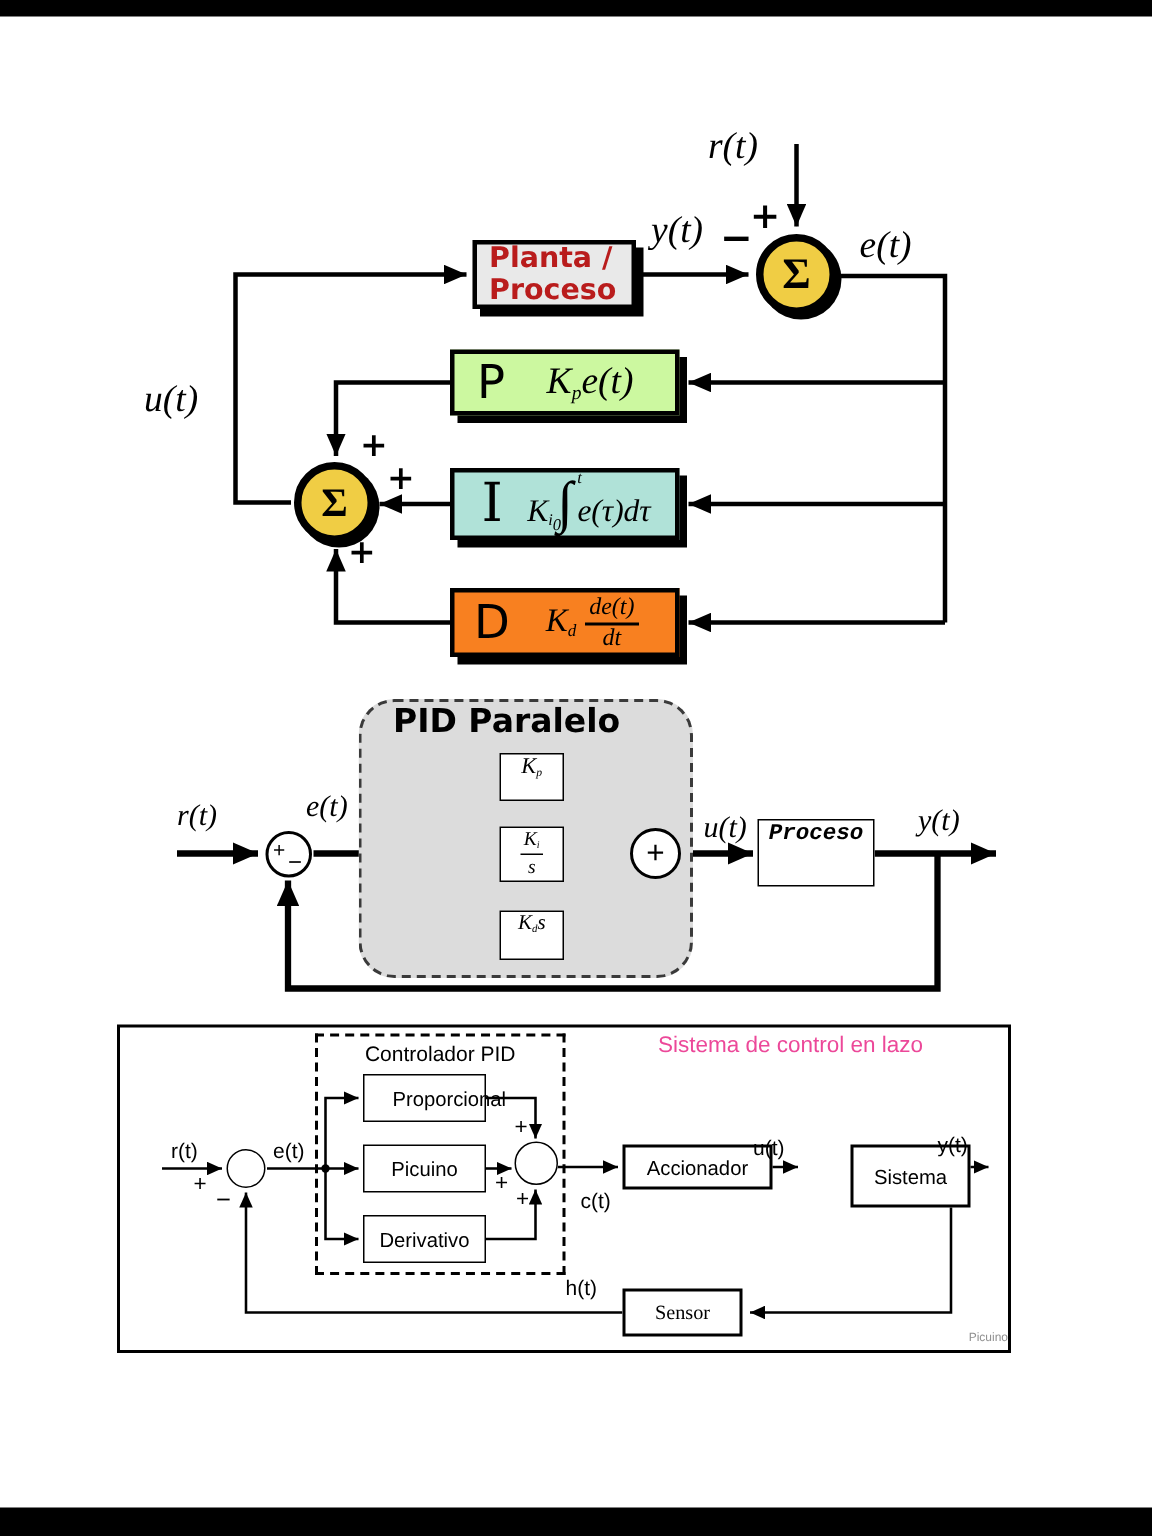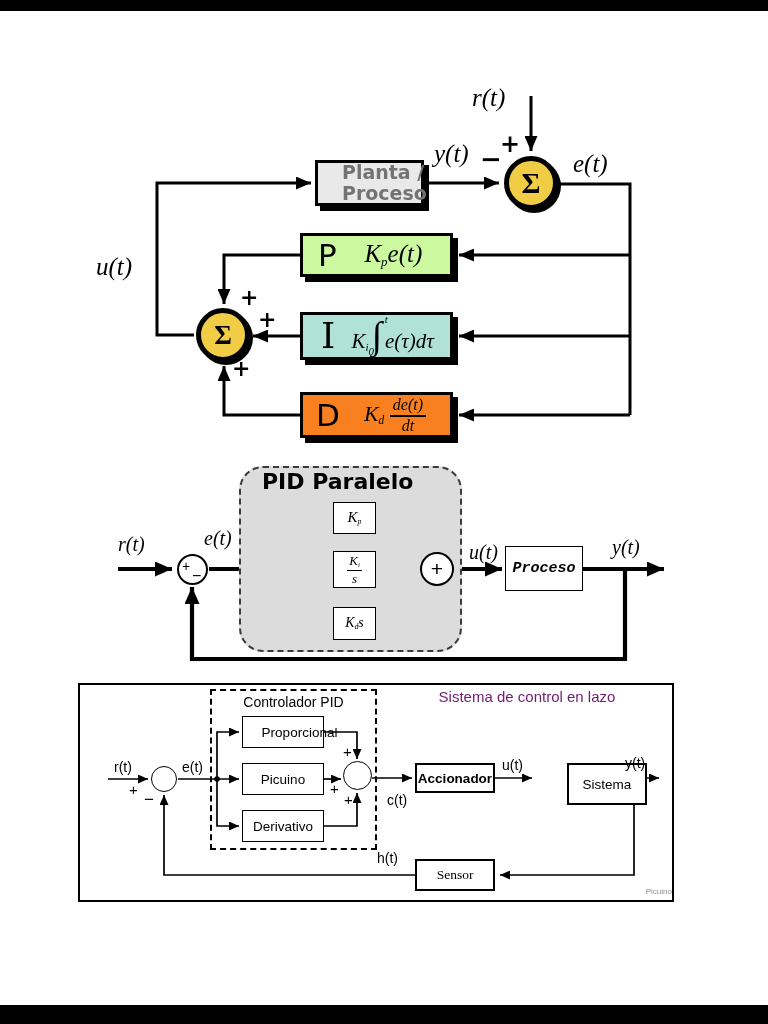--- a/index.html
+++ b/index.html
@@ -18,45 +18,45 @@
 
   
   .blk{border:3px solid #000;box-shadow:5px 5px 0 #000;display:flex;align-items:center;}
   .blk .letter{font-family:"DejaVu Sans",sans-serif;font-size:31px;color:#000;line-height:1;}
   .blk .letter-serif{font-family:"DejaVu Serif",serif;font-size:36px;color:#000;line-height:1;}
   .blk .formula{flex:1;text-align:center;}
   .circle-gold{border:5px solid #000;border-radius:50%;background:#f0cd44;
                box-shadow:3px 3px 0 #000;display:flex;align-items:center;justify-content:center;}
   .sigma{font-family:"Liberation Serif",serif;font-weight:bold;color:#000;line-height:1;}
   .plant-text{font-family:"DejaVu Sans",sans-serif;font-weight:bold;font-size:19px;
-              line-height:1.12;color:#737373;padding-left:24px;}
+              line-height:1.12;color:#b91c1c;padding-left:8px;}
 
   
   .graybox{background:#dcdcdc;border:2px dashed #3a3a3a;border-radius:24px;}
-  .blockw{background:#fff;border:1.6px solid #000;display:flex;align-items:center;justify-content:center;}
+  .blockw{background:#fff;border:1.6px solid #000;display:flex;justify-content:center;}
   .circle-w{background:#fff;border:2px solid #000;border-radius:50%;}
   .d2title{font-family:"DejaVu Sans",sans-serif;font-weight:bold;font-size:22px;color:#000;white-space:nowrap;}
   .frac{display:inline-flex;flex-direction:column;vertical-align:middle;line-height:1;text-align:center;}
   .frac .num{border-bottom:2px solid #000;padding:0 3px 2px;}
   .frac .den{padding-top:1px;}
   .frac.thin .num{border-bottom:1.2px solid #000;padding:0 2px 1px;}
   .int-wrap{position:relative;display:inline-block;margin:0 3px;}
   .int-sign{font-style:normal;font-size:38px;line-height:0.9;}
   .int-up{position:absolute;top:-5px;right:-6px;font-size:11px;}
   .int-lo{position:absolute;bottom:-3px;left:-3px;font-size:11px;}
   .mono-it{font-family:"Liberation Mono",monospace;font-style:italic;font-weight:bold;font-size:15px;color:#000;}
 
   
   .d3box{background:#fff;border:2px solid #000;display:flex;align-items:center;justify-content:center;
          font-size:13.5px;color:#000;}
   .d3box.thin{border-width:1.6px;}
   .d3lbl{font-size:14px;color:#000;white-space:nowrap;}
   .d3sign{font-size:15px;color:#000;line-height:1;}
   .circle3{background:#fff;border:1.6px solid #000;border-radius:50%;}
-  .d3title{font-size:15px;color:#701a75;text-align:center;white-space:nowrap;}
+  .d3title{font-size:15px;color:#ec4899;text-align:center;white-space:nowrap;}
   .center{text-align:center;}
 </style>
 </head>
 <body>
 
 <div id="page">
 
   <div class="bar" style="top:0;height:11px;"></div>
   <div class="bar" style="top:1005px;height:19px;"></div>
 
@@ -210,21 +210,21 @@
   <div class="abs d3box thin" style="left:242px;top:716px;width:82px;height:32px;padding-left:33px;">Proporcional</div>
   <div class="abs d3box thin" style="left:242px;top:763px;width:82px;height:32px;">Picuino</div>
   <div class="abs d3box thin" style="left:242px;top:810px;width:82px;height:32px;">Derivativo</div>
 
   <div class="abs circle3" style="left:343px;top:761px;width:29px;height:29px;"></div>
   <div class="abs d3sign" style="left:343px;top:744px;">+</div>
   <div class="abs d3sign" style="left:330px;top:781px;">+</div>
   <div class="abs d3sign" style="left:344px;top:792px;">+</div>
 
   <div class="abs d3lbl" style="left:387px;top:792px;">c(t)</div>
-  <div class="abs d3box" style="left:415px;top:763px;width:80px;height:30px;font-weight:bold;">Accionador</div>
+  <div class="abs d3box" style="left:415px;top:763px;width:100px;height:30px;">Accionador</div>
   <div class="abs d3lbl" style="left:502px;top:757px;">u(t)</div>
   <div class="abs d3box" style="left:567px;top:763px;width:80px;height:42px;">Sistema</div>
   <div class="abs d3lbl" style="left:625px;top:755px;">y(t)</div>
 
   <div class="abs d3lbl" style="left:377px;top:850px;">h(t)</div>
   <div class="abs d3box" style="left:415px;top:859px;width:80px;height:32px;font-family:Liberation Serif, serif;">Sensor</div>
 
   <div class="abs" style="left:630px;top:887px;width:42px;font-size:8px;color:#909090;text-align:right;">Picuino</div>
 
 </div>

